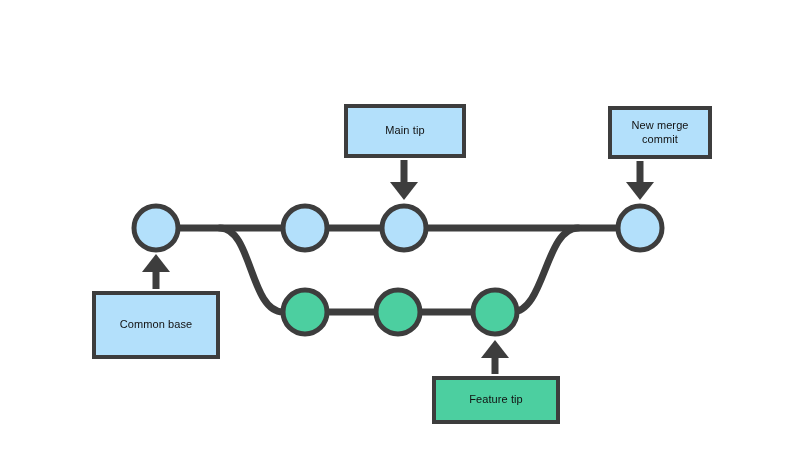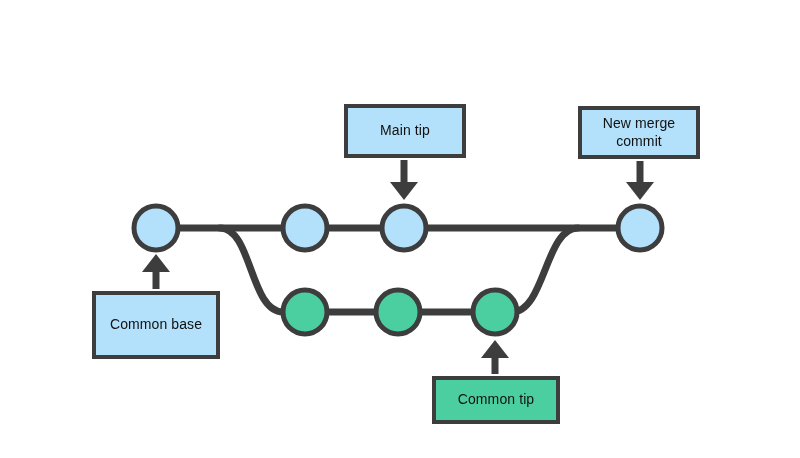--- a/index.html
+++ b/index.html
@@ -27,34 +27,34 @@
     height: 458px;
   }
   .label-box {
     position: absolute;
     box-sizing: border-box;
     border: 4px solid #3d3d3d;
     display: flex;
     align-items: center;
     justify-content: center;
     text-align: center;
-    font-size: 14px;
+    font-size: 11px;
     color: #111111;
     line-height: 1.25;
     letter-spacing: 0.1px;
   }
   .label-box span {
     display: block;
     white-space: pre-line;
   }
   .box-blue { background: #b3e0fb; }
   .box-green { background: #4ccfa0; }
 
   #box-main-tip      { left: 344px; top: 104px; width: 122px; height: 54px; }
-  #box-new-merge     { left: 578px; top: 106px; width: 122px; height: 53px; }
+  #box-new-merge     { left: 608px; top: 106px; width: 104px; height: 53px; }
   #box-common-base   { left: 92px;  top: 291px; width: 128px; height: 68px; }
   #box-feature-tip   { left: 432px; top: 376px; width: 128px; height: 48px; }
 </style>
 </head>
 <body>
 
 <div id="diagram-root">
 
   <svg class="graph-layer" viewBox="0 0 800 458">
 
@@ -104,16 +104,16 @@
   <div class="label-box box-blue" id="box-new-merge">
     <span>New merge
 commit</span>
   </div>
 
   <div class="label-box box-blue" id="box-common-base">
     <span>Common base</span>
   </div>
 
   <div class="label-box box-green" id="box-feature-tip">
-    <span>Common tip</span>
+    <span>Feature tip</span>
   </div>
 
 </div>
 
 </body></html>

